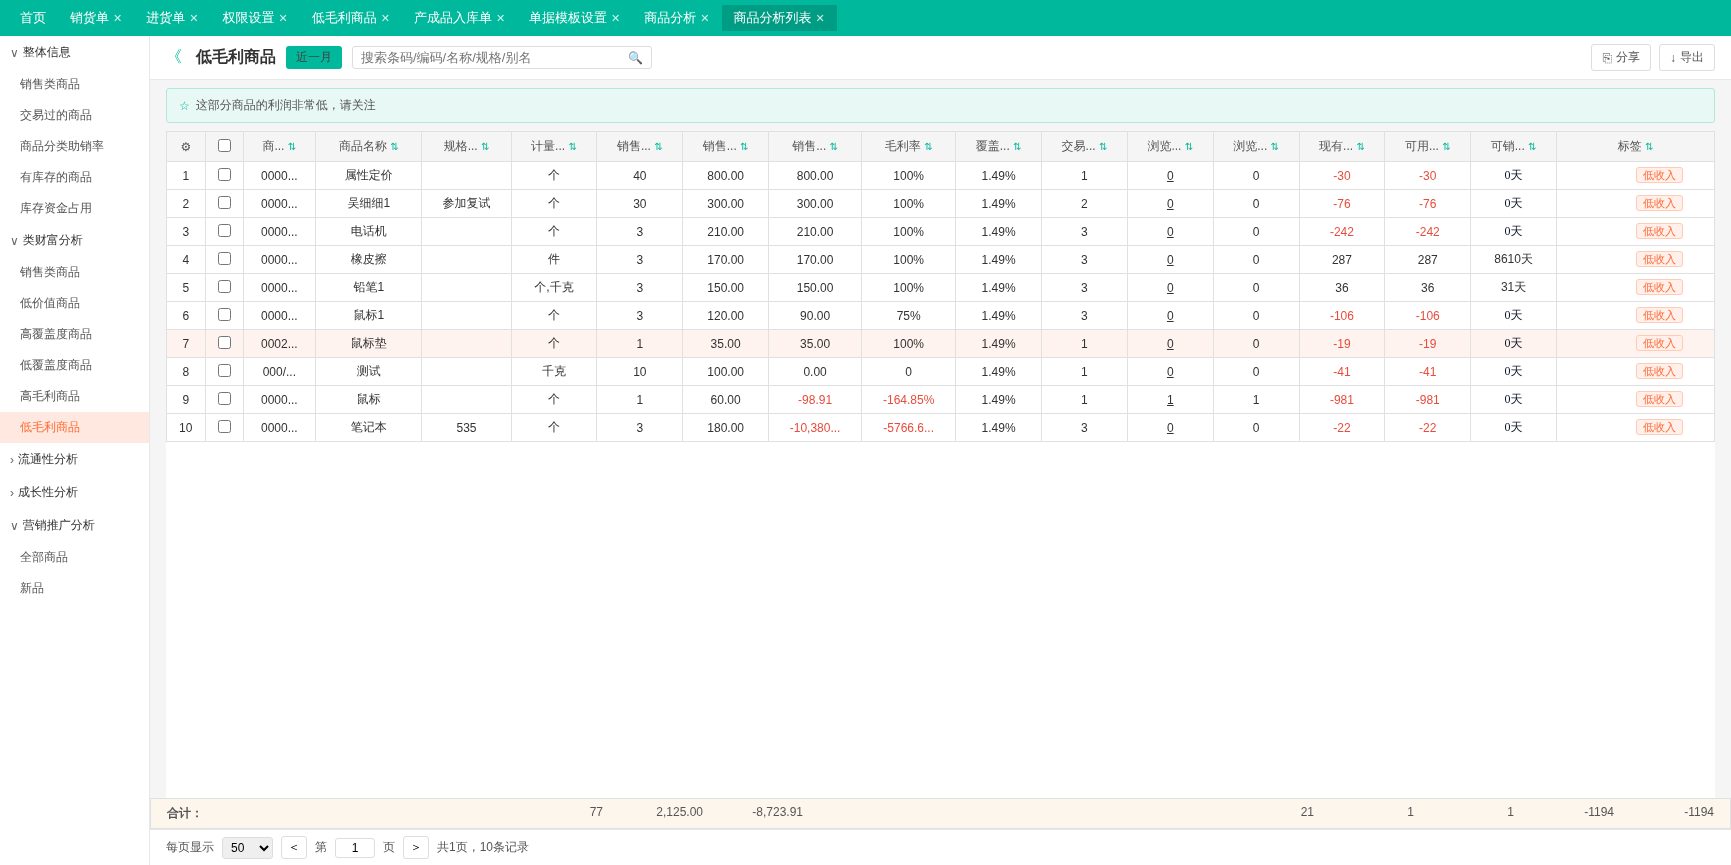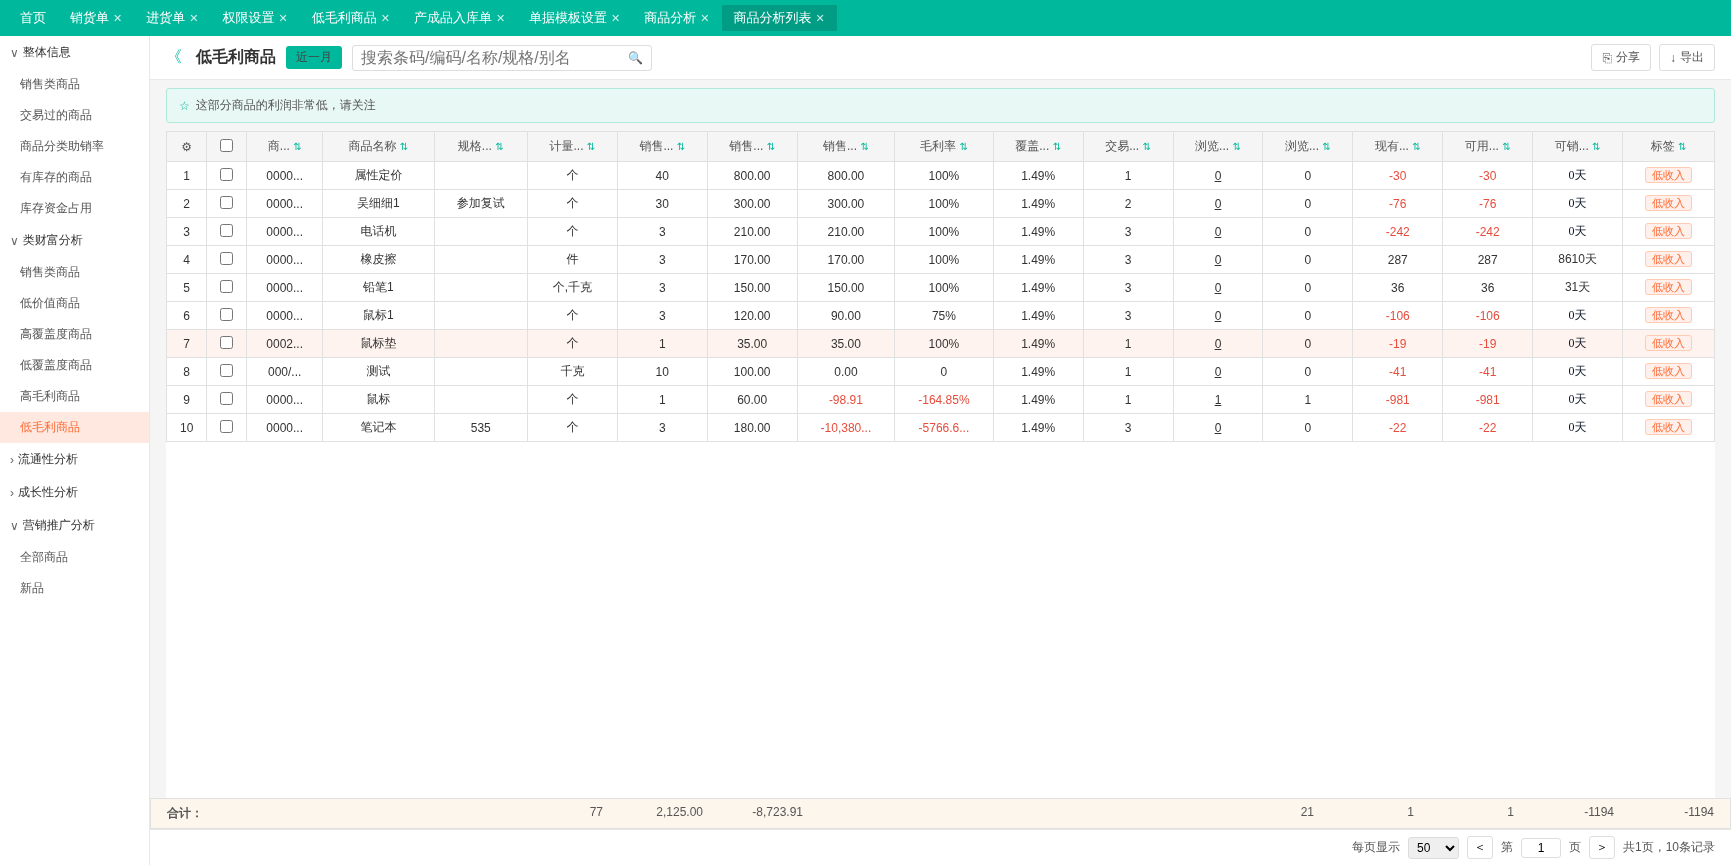--- a/index.html
+++ b/index.html
@@ -96,21 +96,21 @@
       border: 1px solid #ddd;
       border-radius: 3px;
       padding: 3px 8px;
       flex: 1;
       max-width: 300px;
       background: #fff;
     }
     .search-box input {
       border: none;
       outline: none;
-      font-size: 16px;
+      font-size: 13px;
       flex: 1;
       background: transparent;
       color: #999;
     }
     .search-icon { color: #00b89c; cursor: pointer; }
     .header-actions {
       margin-left: auto;
       display: flex;
       gap: 8px;
     }
@@ -182,20 +182,21 @@
     }
     .text-red { color: #e74c3c; }
     .text-orange { color: #0f172a; font-family: Liberation Serif, serif; }
     .tag-low-income {
       background: #fff0ec;
       color: #ff6b35;
       border: 1px solid #ffccb3;
       border-radius: 3px;
       padding: 1px 6px;
       font-size: 11px;
+      margin-left: 48px;
     }
     .underline { text-decoration: underline; cursor: pointer; }
 
     
     .table-footer {
       background: #fdf6ec;
       border: 1px solid #e0e0e0;
       padding: 6px 16px;
       display: flex;
       align-items: flex-start;
@@ -203,21 +204,20 @@
       font-size: 12px;
       color: #555;
     }
     .footer-label { font-weight: bold; }
     .footer-value { min-width: 80px; text-align: right; }
 
     
     .pagination-bar {
       display: flex;
       align-items: center;
-      justify-content: flex-end;
       padding: 6px 16px;
       background: #fff;
       border-top: 1px solid #e8e8e8;
       gap: 8px;
       font-size: 12px;
       color: #555;
     }
     .pagination-bar select {
       border: 1px solid #ddd;
       border-radius: 3px;

